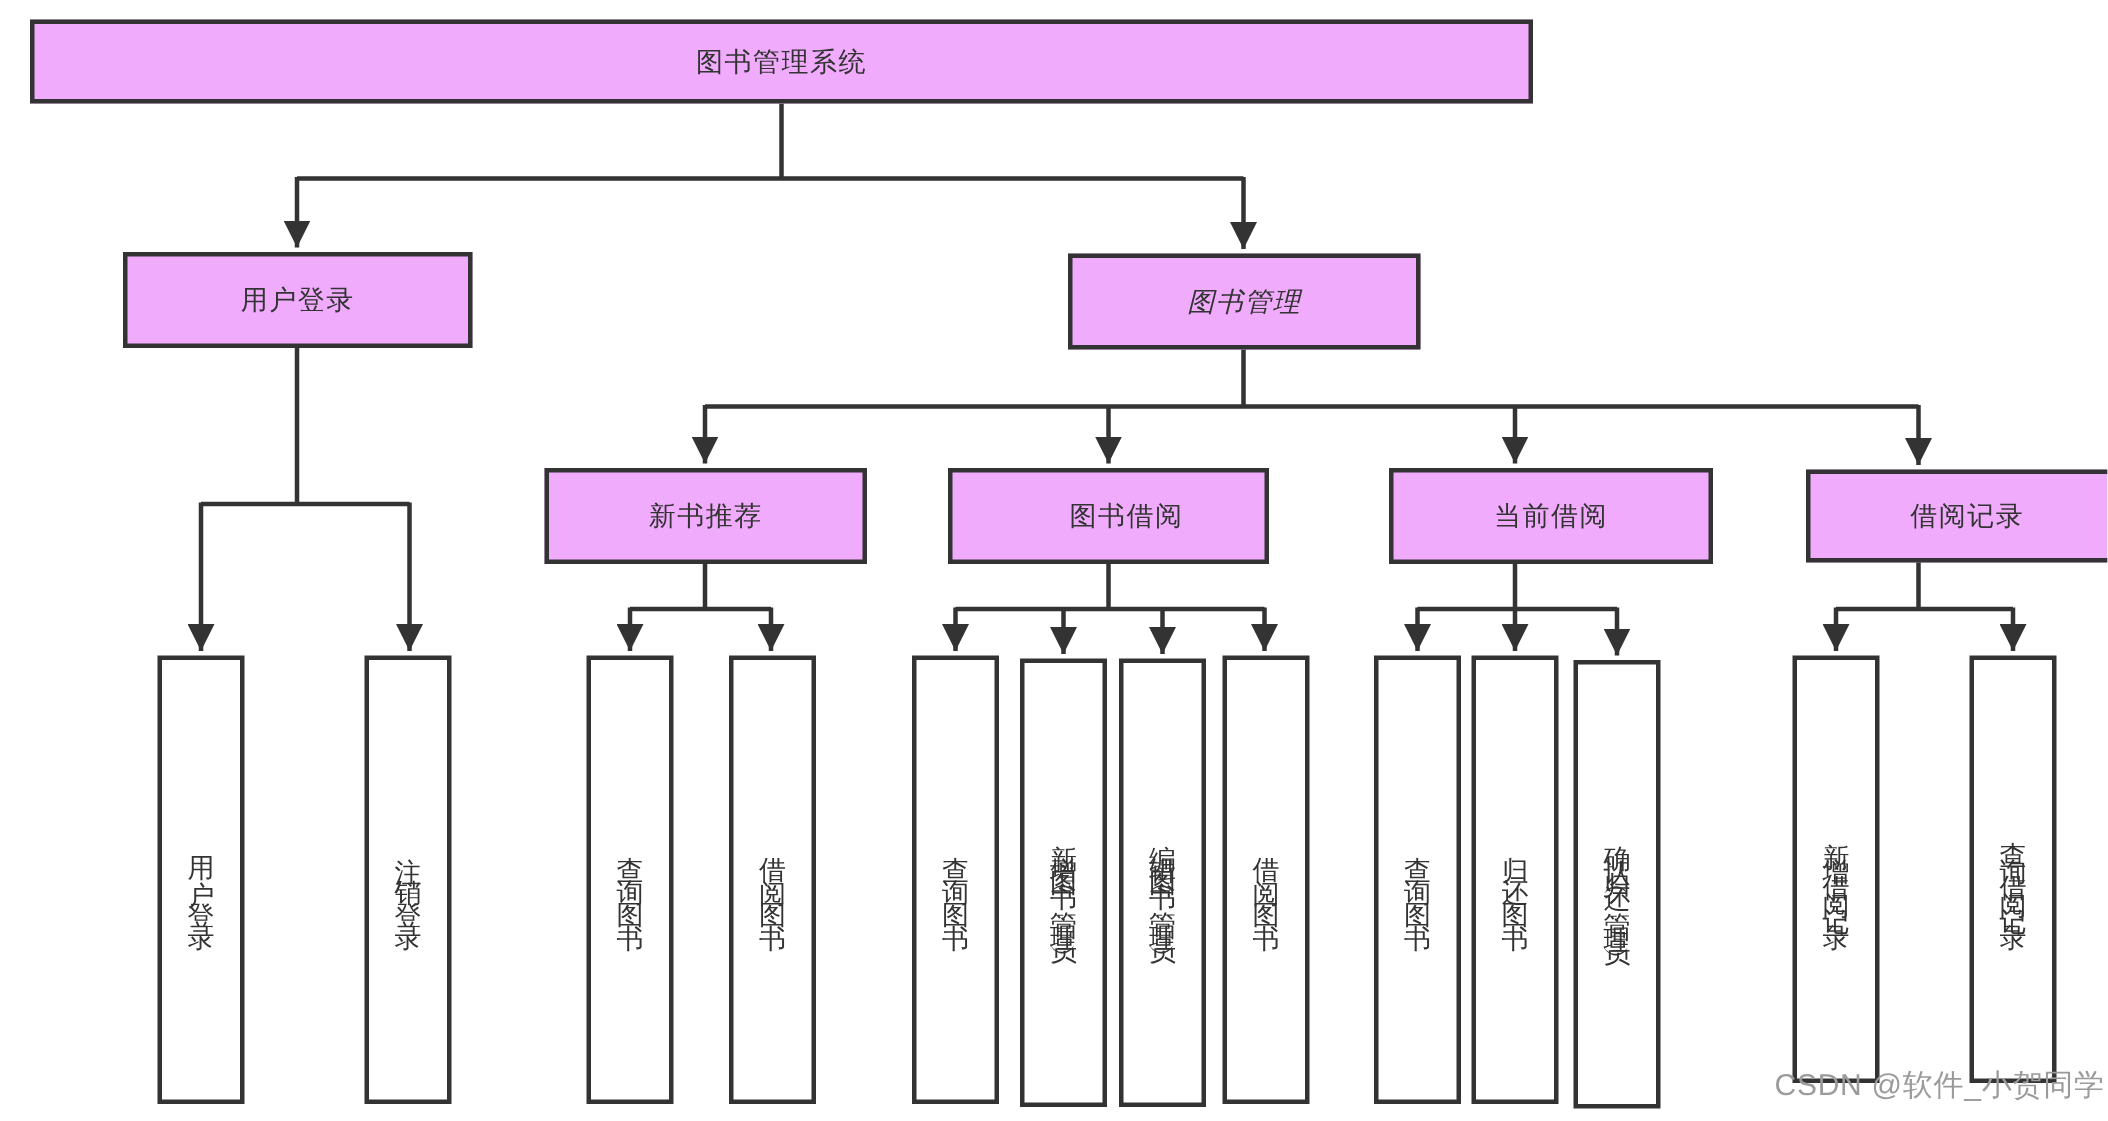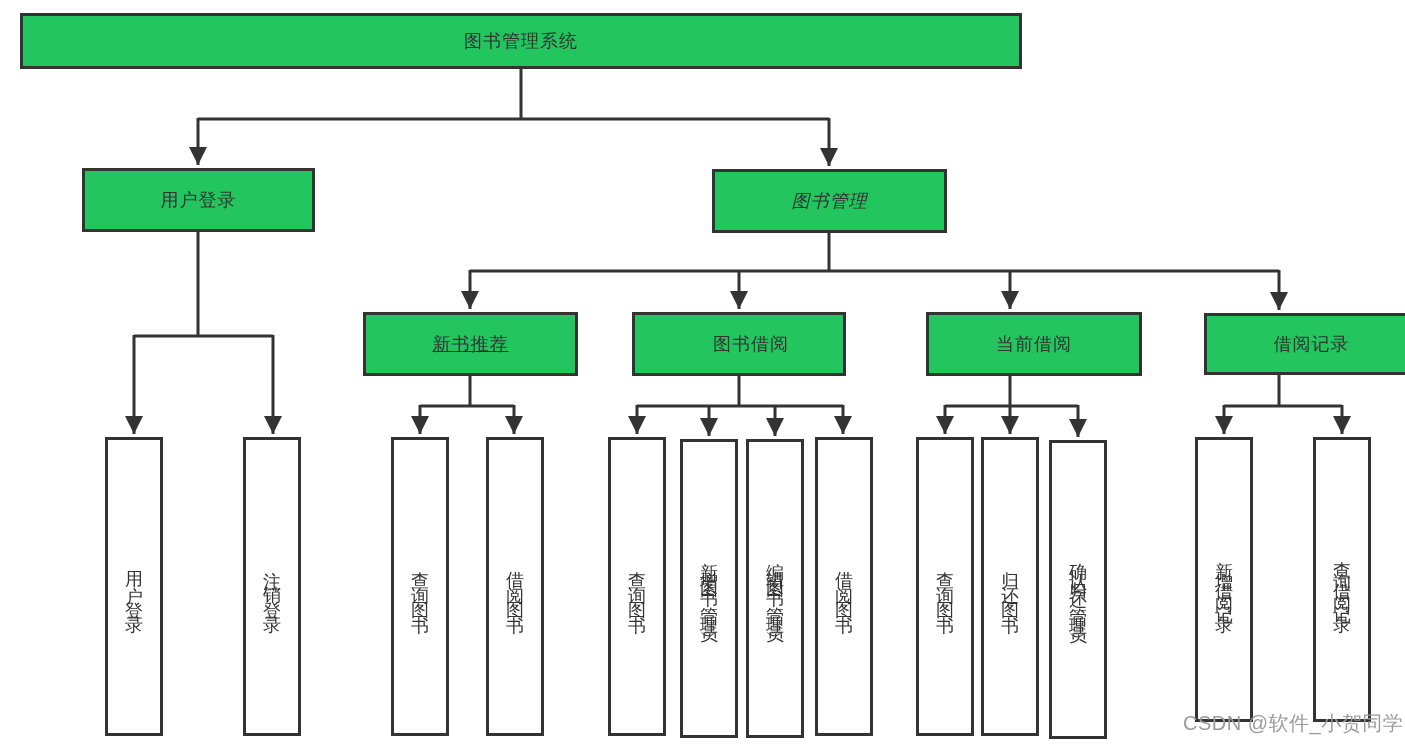--- a/index.html
+++ b/index.html
@@ -18,21 +18,21 @@
     overflow:hidden;
   }
   .connectors{
     position:absolute;left:0;top:0;width:1405px;height:747px;
     pointer-events:none;
   }
   .hbox{
     position:absolute;
     box-sizing:border-box;
     border:3px solid var(--line);
-    background:#22c55e;
+    background:#f0abfc;
     display:flex;align-items:center;justify-content:center;
     font-size:18px;
     letter-spacing:1px;
     z-index:2;
   }
   .vbox{
     position:absolute;
     box-sizing:border-box;
     border:3px solid var(--line);
     background:#ffffff;
@@ -111,21 +111,21 @@
     <span>图书管理系统</span>
   </div>
 
   <div class="hbox" style="left:82px;top:168px;width:233px;height:64px;">
     <span>用户登录</span>
   </div>
   <div class="hbox" style="left:712px;top:169px;width:235px;height:64px;font-style:italic;">
     <span>图书管理</span>
   </div>
 
-  <div class="hbox" style="left:363px;top:312px;width:215px;height:64px;text-decoration:underline;">
+  <div class="hbox" style="left:363px;top:312px;width:215px;height:64px;">
     <span>新书推荐</span>
   </div>
   <div class="hbox" style="left:632px;top:312px;width:214px;height:64px;padding-left:24px;">
     <span>图书借阅</span>
   </div>
   <div class="hbox" style="left:902px;top:312px;width:216px;height:64px;margin-left:24px;">
     <span>当前借阅</span>
   </div>
   <div class="hbox" style="left:1204px;top:313px;width:215px;height:62px;">
     <span>借阅记录</span>

